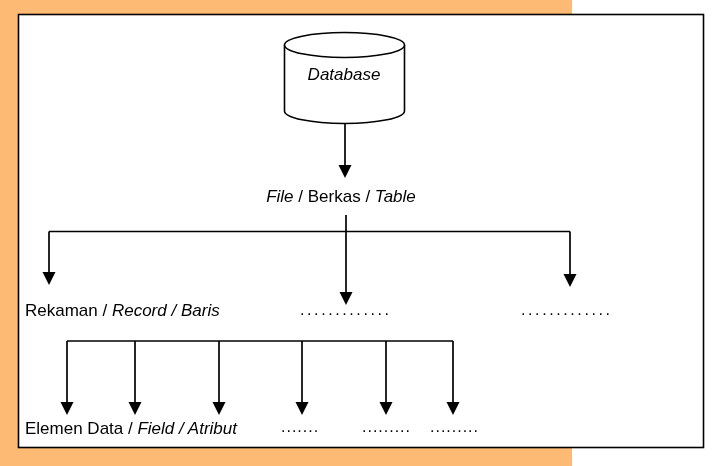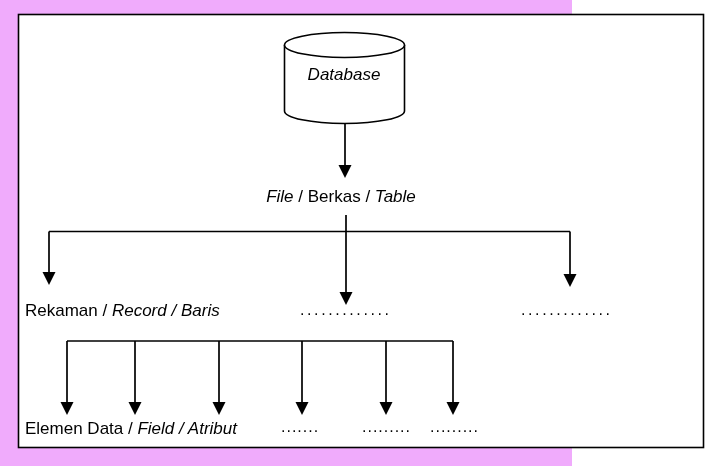--- a/index.html
+++ b/index.html
@@ -8,21 +8,21 @@
     background: #ffffff;
     width: 721px;
     height: 466px;
     overflow: hidden;
     font-family: "Liberation Sans", sans-serif;
   }
   .stage {
     position: relative;
     width: 572px;
     height: 466px;
-    background: #f0abfc;
+    background: #fdba74;
   }
   svg { display: block; }
   .shape {
     fill: #ffffff;
     stroke: #000000;
     stroke-width: 1.6;
   }
   .conn {
     stroke: #000000;
     stroke-width: 1.7;

